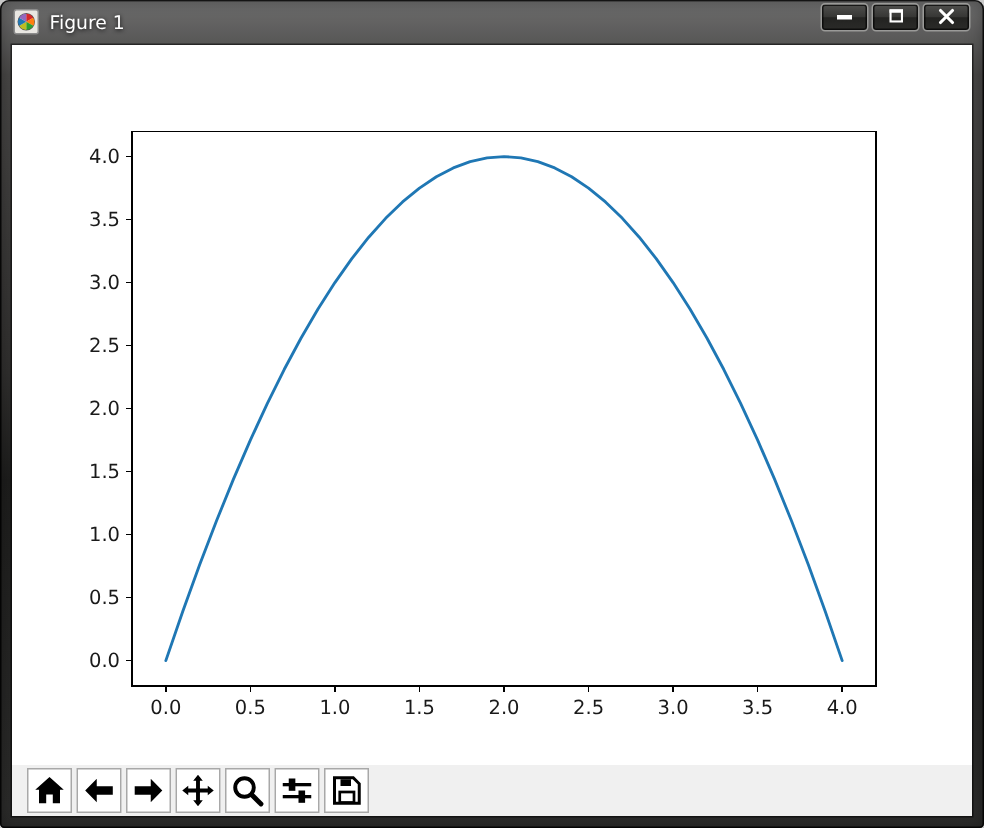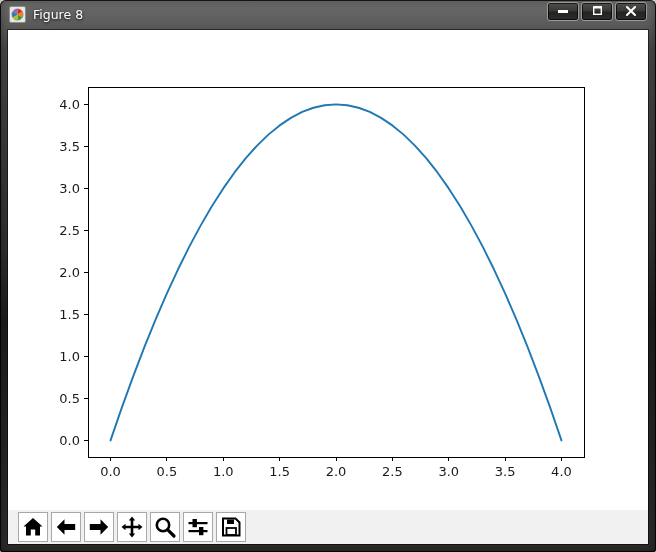--- a/index.html
+++ b/index.html
@@ -34,21 +34,21 @@
       <svg width="13" height="13" viewBox="0 0 24 24">
         <circle cx="12" cy="12" r="10" fill="none" stroke="#555" stroke-width="1.5"></circle>
         <path d="M12 12 L12 2 A10 10 0 0 1 20.6 7" fill="#d62728"></path>
         <path d="M12 12 L20.6 7 A10 10 0 0 1 20.6 17" fill="#ff7f0e"></path>
         <path d="M12 12 L20.6 17 A10 10 0 0 1 12 22" fill="#2ca02c"></path>
         <path d="M12 12 L12 22 A10 10 0 0 1 3.4 17" fill="#bcbd22"></path>
         <path d="M12 12 L3.4 17 A10 10 0 0 1 3.4 7" fill="#1f77b4"></path>
         <path d="M12 12 L3.4 7 A10 10 0 0 1 12 2" fill="#9467bd"></path>
       </svg>
     </div>
-    <span class="win-title">Figure 8</span>
+    <span class="win-title">Figure 1</span>
     <div class="controls">
         <div class="ctl-btn">
           <span><svg width="12" height="13" viewBox="0 0 12 13">
               <rect x="1" y="6" width="10" height="3" fill="#fff"></rect>
             </svg></span>
         </div>
         <div class="ctl-btn">
           <span><svg width="13" height="13" viewBox="0 0 13 13">
               <rect x="2" y="2.2" width="9" height="2.3" fill="#fff"></rect>
               <rect x="2.7" y="3" width="7.6" height="7.3" fill="none" stroke="#fff" stroke-width="1.4"></rect>

